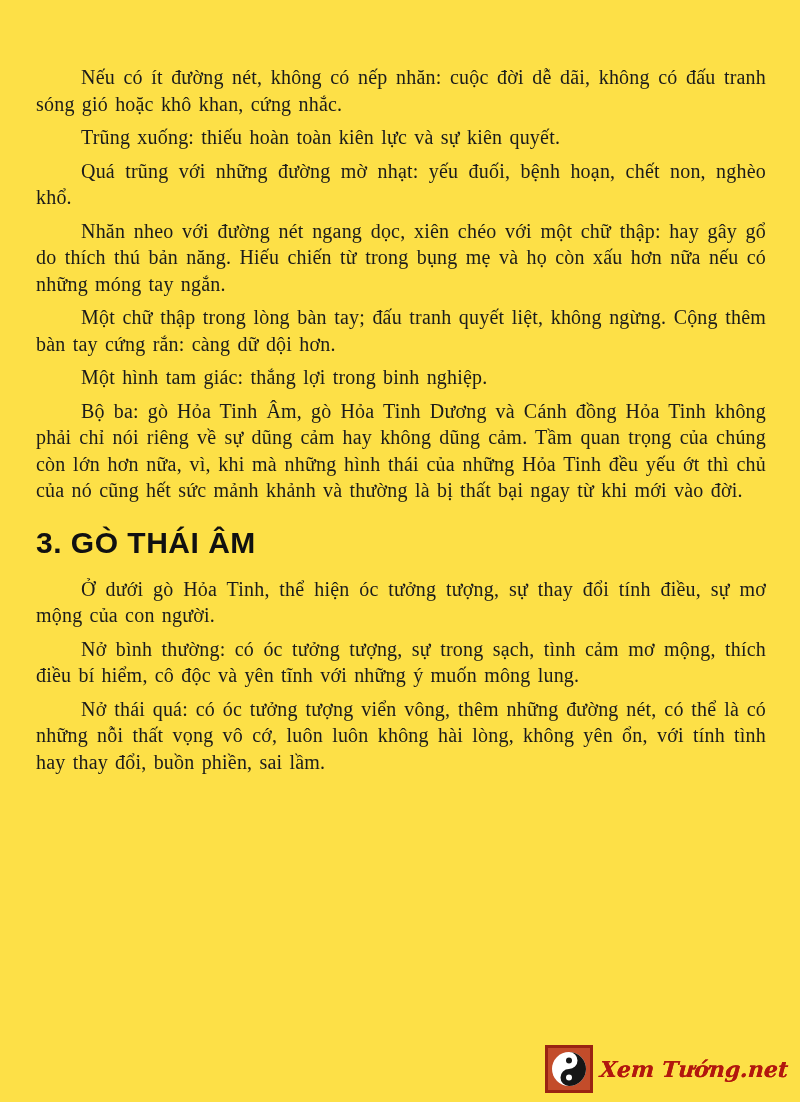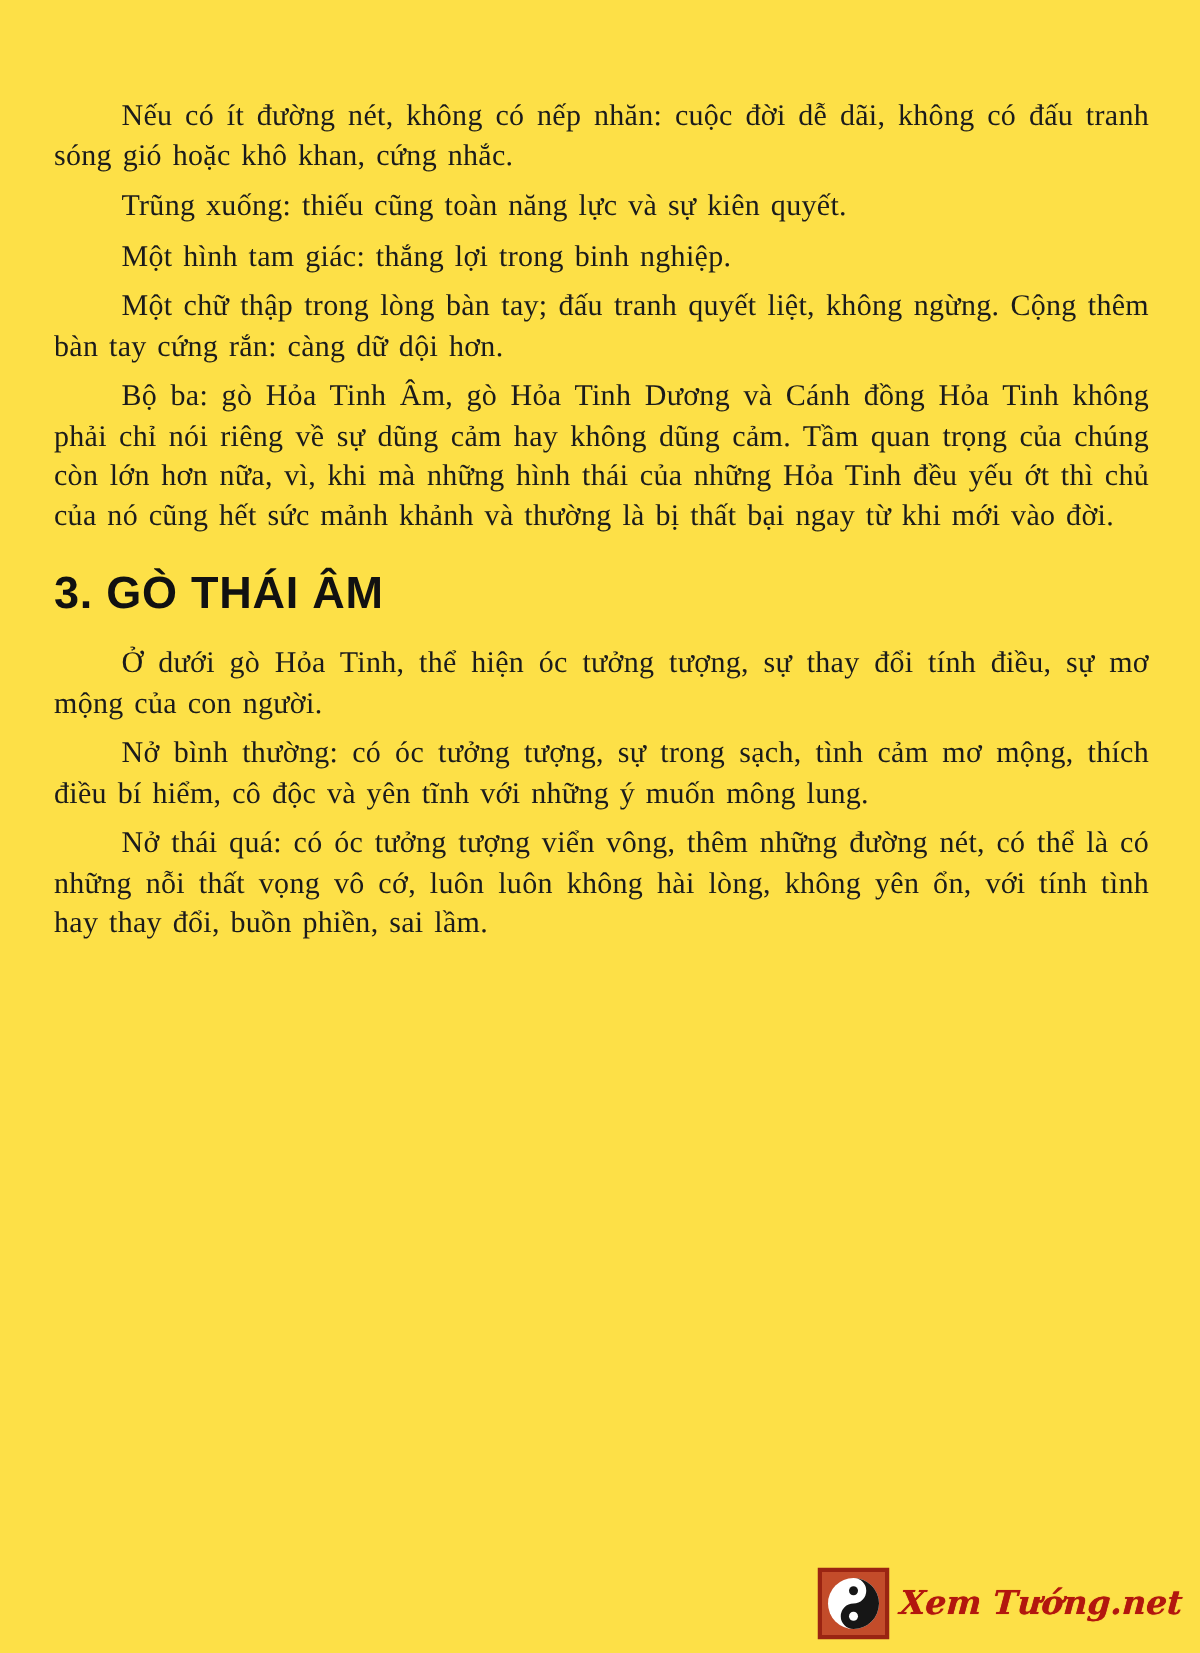--- a/index.html
+++ b/index.html
@@ -64,23 +64,25 @@
     transform: skewX(-4deg);
     text-shadow: 0 0 0.5px #b2170e;
   }
 </style>
 </head>
 <body>
 
 <div class="page">
   <div class="text-block">
     <p class="para">Nếu có ít đường nét, không có nếp nhăn: cuộc đời dễ dãi, không có đấu tranh sóng gió hoặc khô khan, cứng nhắc.</p>
-    <p class="para">Trũng xuống: thiếu cũng toàn năng lực và sự kiên quyết.</p>
+    <p class="para">Trũng xuống: thiếu hoàn toàn kiên lực và sự kiên quyết.</p>
+    <p class="para">Quá trũng với những đường mờ nhạt: yếu đuối, bệnh hoạn, chết non, nghèo khổ.</p>
+    <p class="para">Nhăn nheo với đường nét ngang dọc, xiên chéo với một chữ thập: hay gây gổ do thích thú bản năng. Hiếu chiến từ trong bụng mẹ và họ còn xấu hơn nữa nếu có những móng tay ngắn.</p>
+    <p class="para">Một chữ thập trong lòng bàn tay; đấu tranh quyết liệt, không ngừng. Cộng thêm bàn tay cứng rắn: càng dữ dội hơn.</p>
     <p class="para">Một hình tam giác: thắng lợi trong binh nghiệp.</p>
-    <p class="para">Một chữ thập trong lòng bàn tay; đấu tranh quyết liệt, không ngừng. Cộng thêm bàn tay cứng rắn: càng dữ dội hơn.</p>
     <p class="para">Bộ ba: gò Hỏa Tinh Âm, gò Hỏa Tinh Dương và Cánh đồng Hỏa Tinh không phải chỉ nói riêng về sự dũng cảm hay không dũng cảm. Tầm quan trọng của chúng còn lớn hơn nữa, vì, khi mà những hình thái của những Hỏa Tinh đều yếu ớt thì chủ của nó cũng hết sức mảnh khảnh và thường là bị thất bại ngay từ khi mới vào đời.</p>
 
     <h2 class="section-heading">3. GÒ THÁI ÂM</h2>
 
     <p class="para">Ở dưới gò Hỏa Tinh, thể hiện óc tưởng tượng, sự thay đổi tính điều, sự mơ mộng của con người.</p>
     <p class="para">Nở bình thường: có óc tưởng tượng, sự trong sạch, tình cảm mơ mộng, thích điều bí hiểm, cô độc và yên tĩnh với những ý muốn mông lung.</p>
     <p class="para">Nở thái quá: có óc tưởng tượng viển vông, thêm những đường nét, có thể là có những nỗi thất vọng vô cớ, luôn luôn không hài lòng, không yên ổn, với tính tình hay thay đổi, buồn phiền, sai lầm.</p>
   </div>
 
   <div class="watermark">

